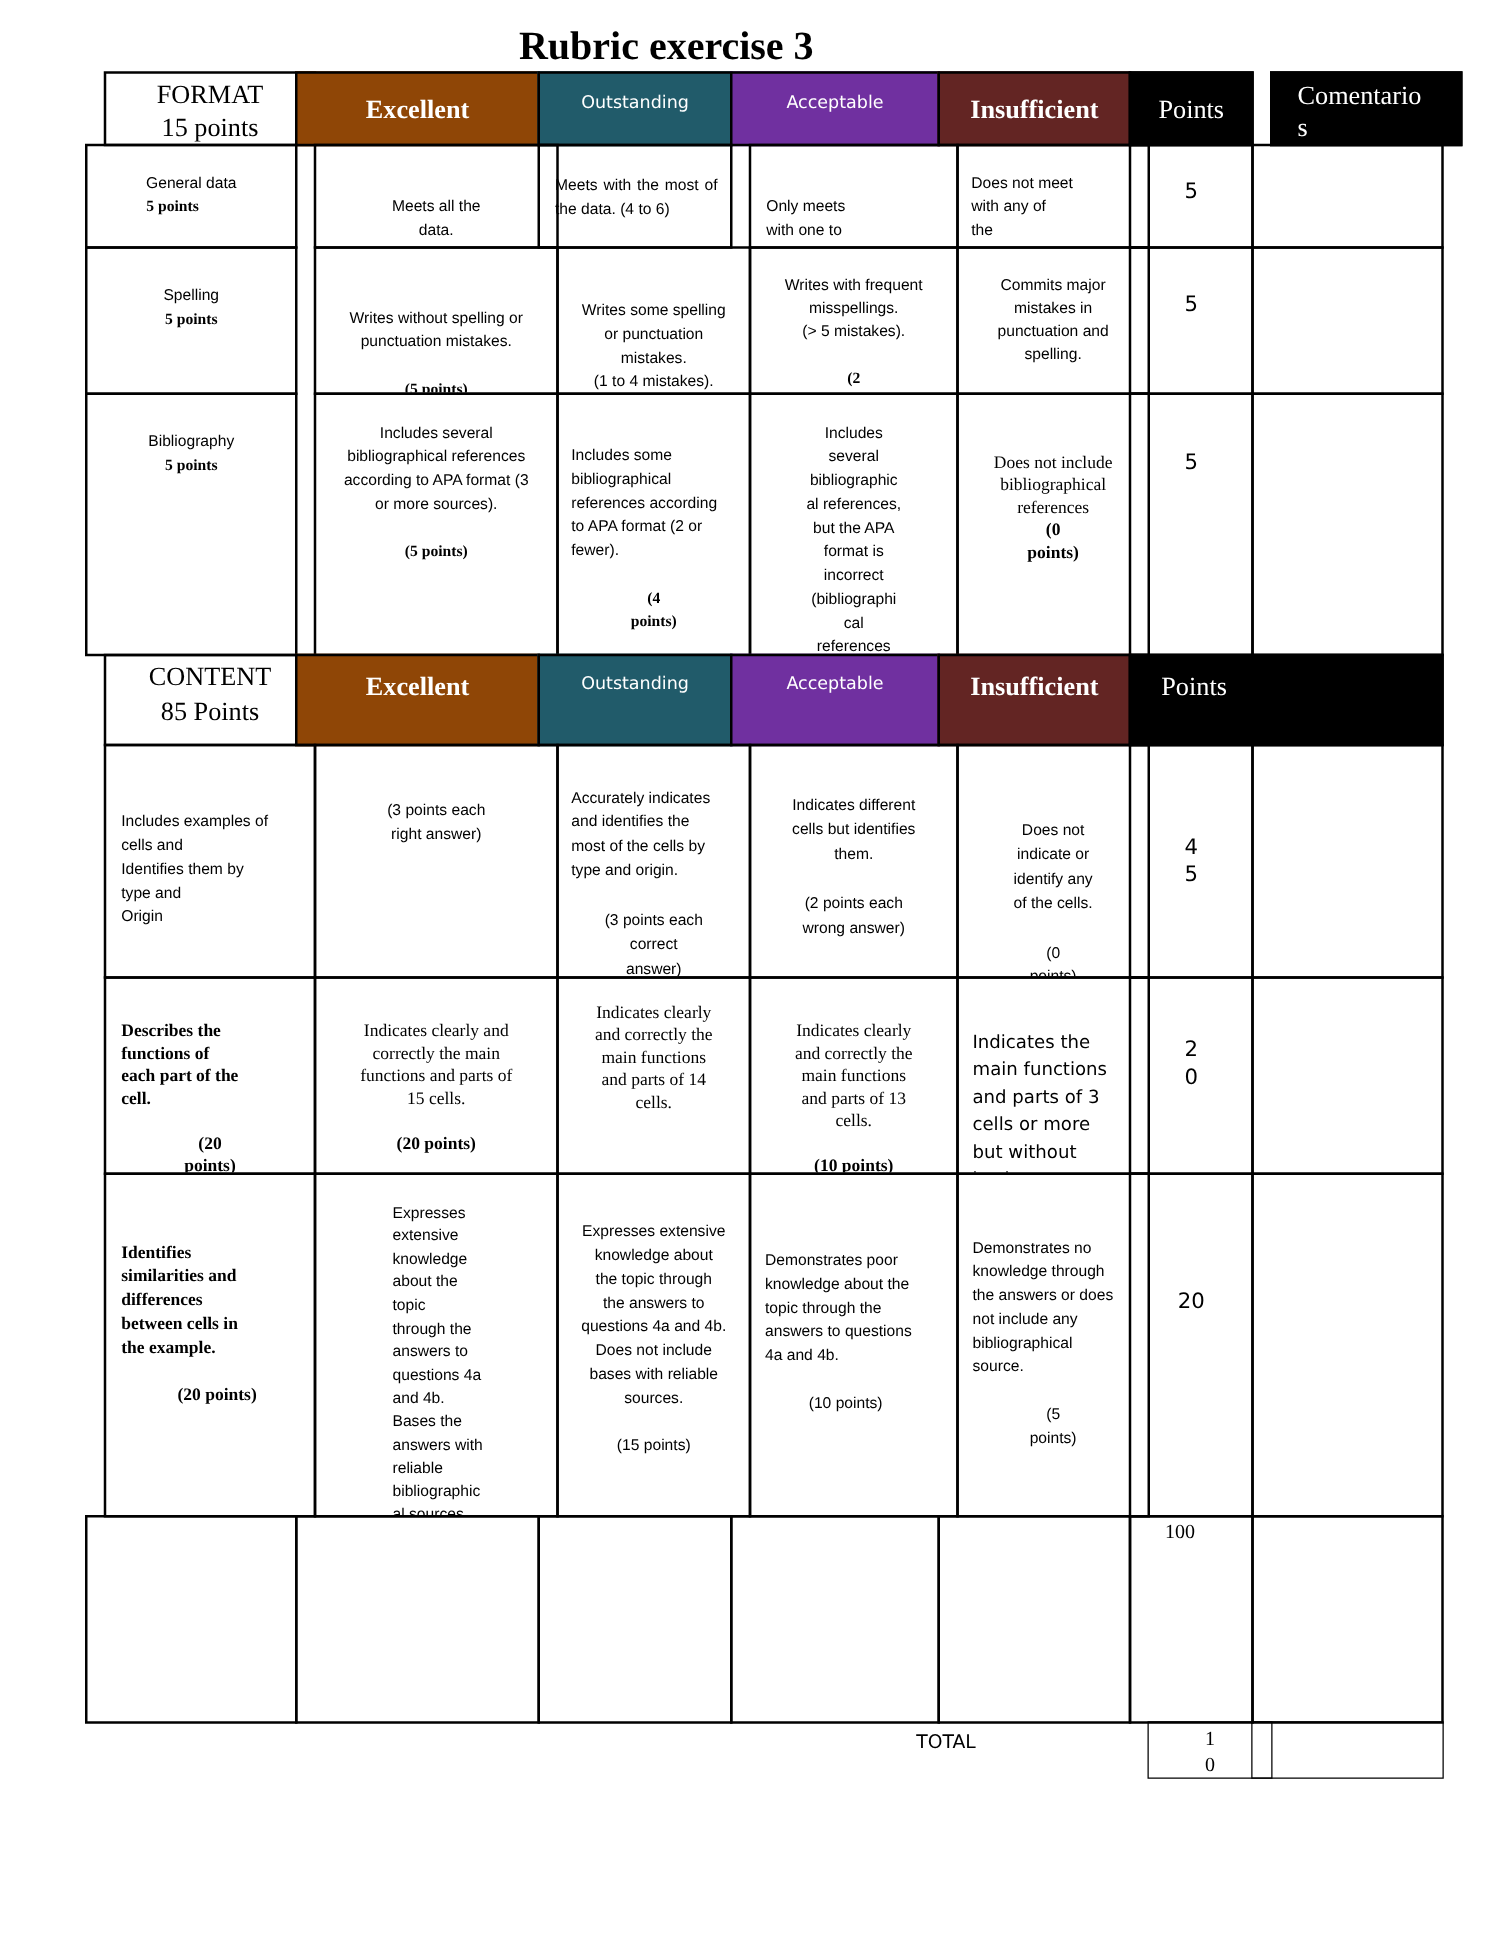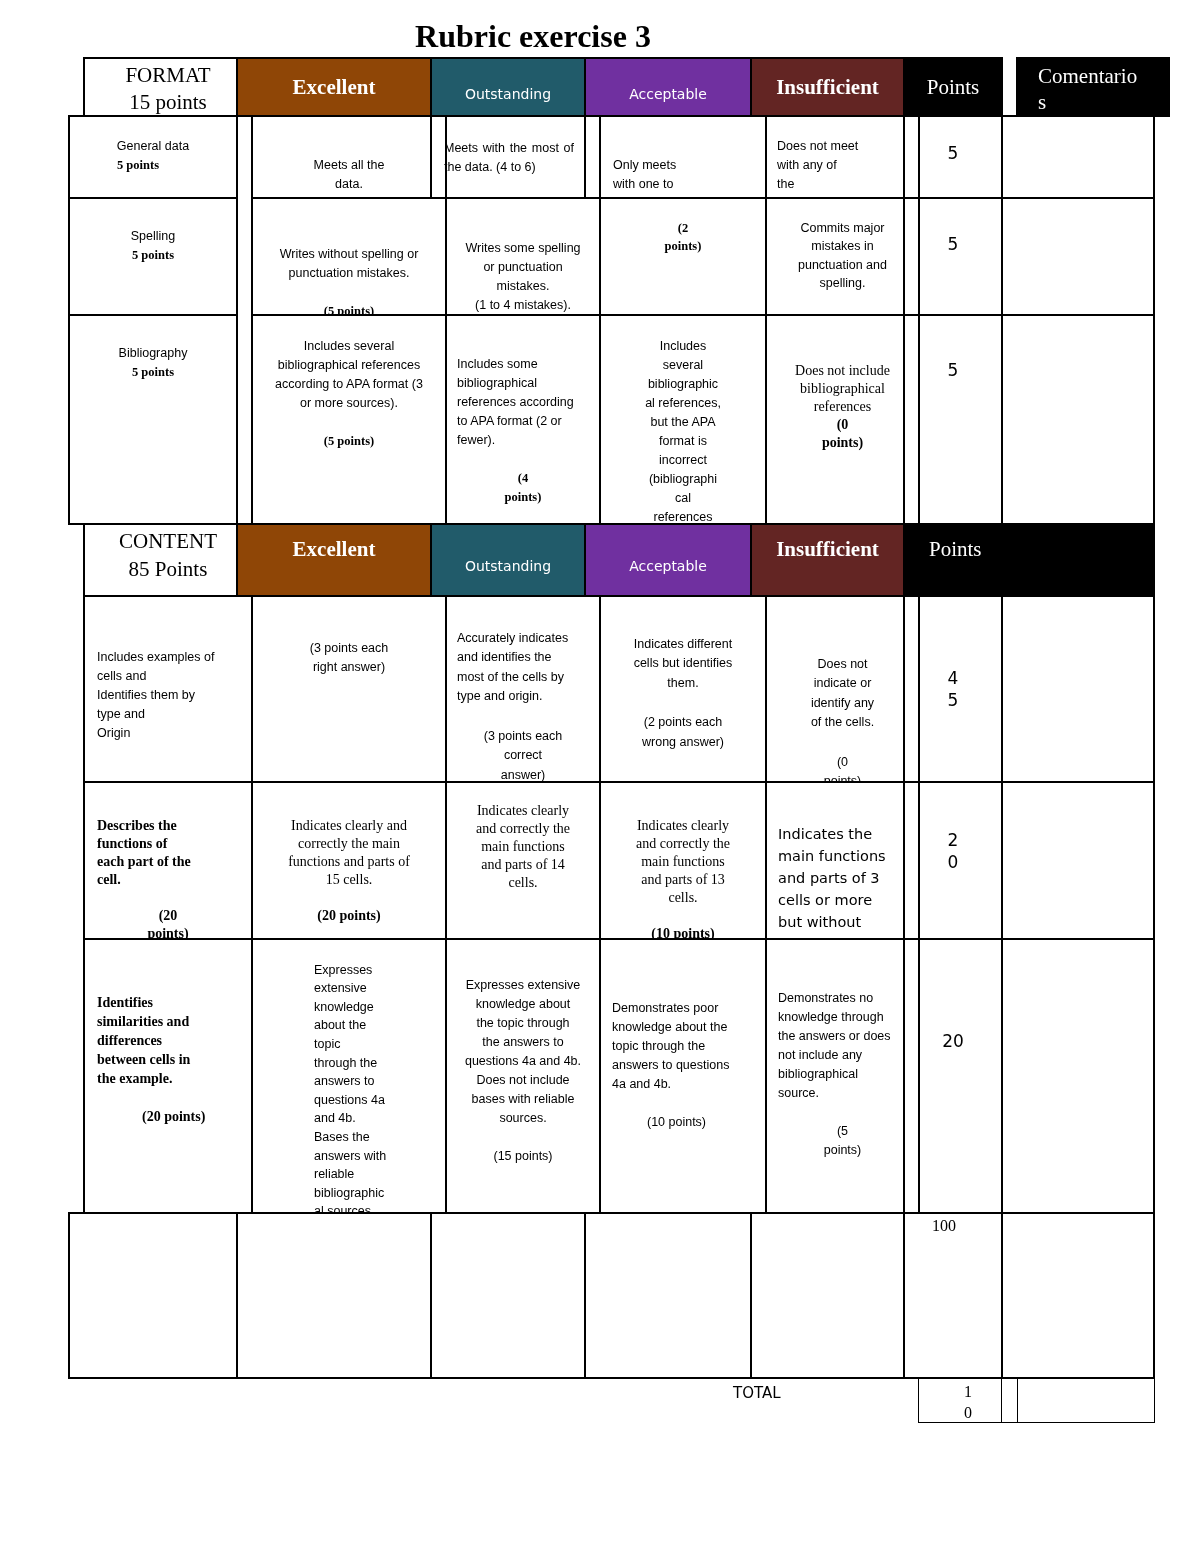--- a/index.html
+++ b/index.html
@@ -4,21 +4,21 @@
 <style>
   html, body { margin:0; padding:0; background:#ffffff; }
   body { width:1200px; height:1553px; position:relative; overflow:hidden; font-family:"Liberation Sans", sans-serif; color:#000; }
   .title { position:absolute; left:0; top:18px; width:1066px; text-align:center; font-family:"Liberation Serif", serif; font-weight:bold; font-size:32px; }
   .abs { position:absolute; box-sizing:border-box; }
   .cell { position:absolute; box-sizing:border-box; border:2px solid #000; overflow:hidden; font-size:12.5px; line-height:19px; }
   .hdr { color:#fff; display:flex; align-items:center; justify-content:center; text-align:center; }
   .serif { font-family:"Liberation Serif", serif; }
   .sans { font-family:"DejaVu Sans", sans-serif; }
   .hdr.big { font-family:"Liberation Serif", serif; font-weight:bold; font-size:21px; }
-  .hdr.small { font-family:"DejaVu Sans", sans-serif; font-size:14px; align-items:center; padding-top:12px; }
+  .hdr.small { font-family:"DejaVu Sans", sans-serif; font-size:14px; align-items:flex-start; padding-top:12px; }
   .c { text-align:center; }
   .pre { white-space:pre-line;margin-left:15px; }
   b.s { font-family:"Liberation Serif", serif; }
   .pts { font-family:"DejaVu Sans", sans-serif; font-size:17px; text-align:center; white-space:pre-line; line-height:22px; }
 </style>
 </head>
 <body>
 
 <div class="title">Rubric exercise 3</div>
 
@@ -78,20 +78,23 @@
   <b class="s">(5 points)</b>
 </div>
 <div class="cell c pre" style="left:430px;top:197px;width:156px;height:119px;padding-top:21px;">
   <div>Writes some spelling
 or punctuation
 mistakes.
 (1 to 4 mistakes).</div>
   
 </div>
 <div class="cell c pre" style="left:584px;top:197px;width:168px;height:119px;padding-top:1px;line-height:18.5px;">
+  <div>Writes with frequent
+misspellings.
+(&gt; 5 mistakes).</div>
   <b class="s">(2
 points)</b>
 </div>
 <div class="cell c pre" style="left:750px;top:197px;width:155px;height:119px;padding-top:1px;line-height:18.5px;">
   <div>Commits major
 mistakes in
 punctuation and
 spelling.</div>
   <b class="s">(0
 points)</b>

